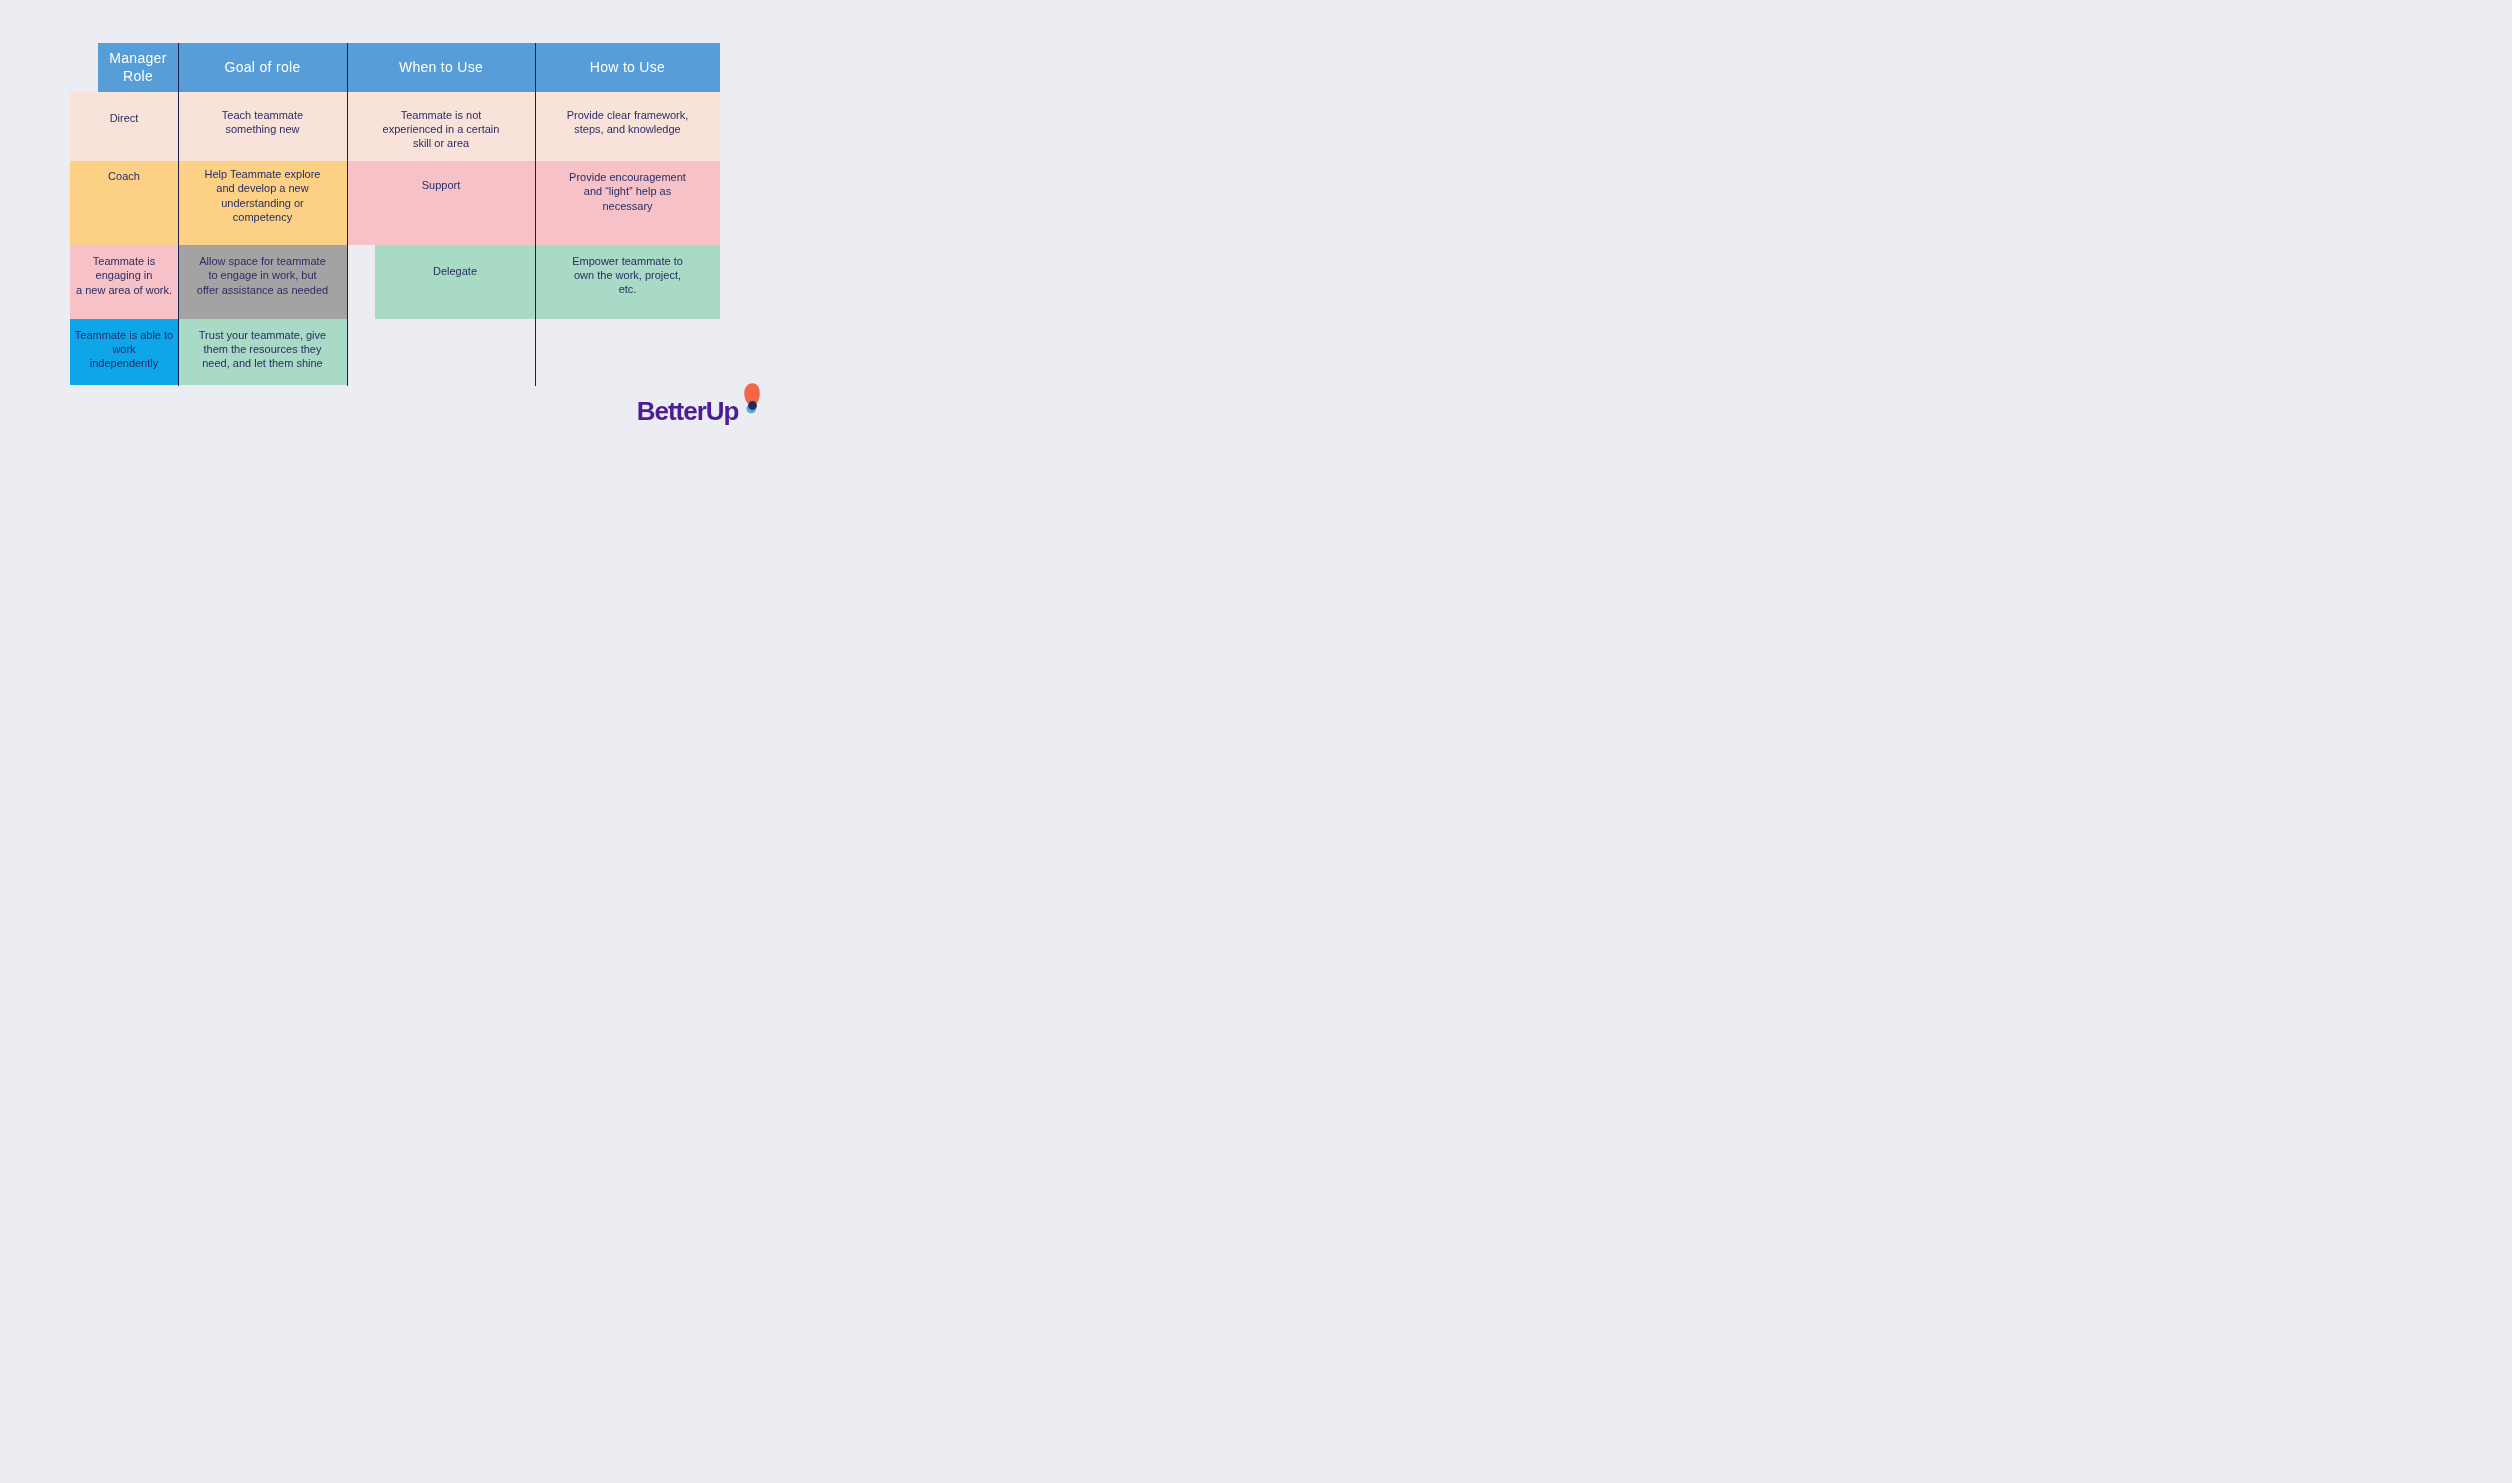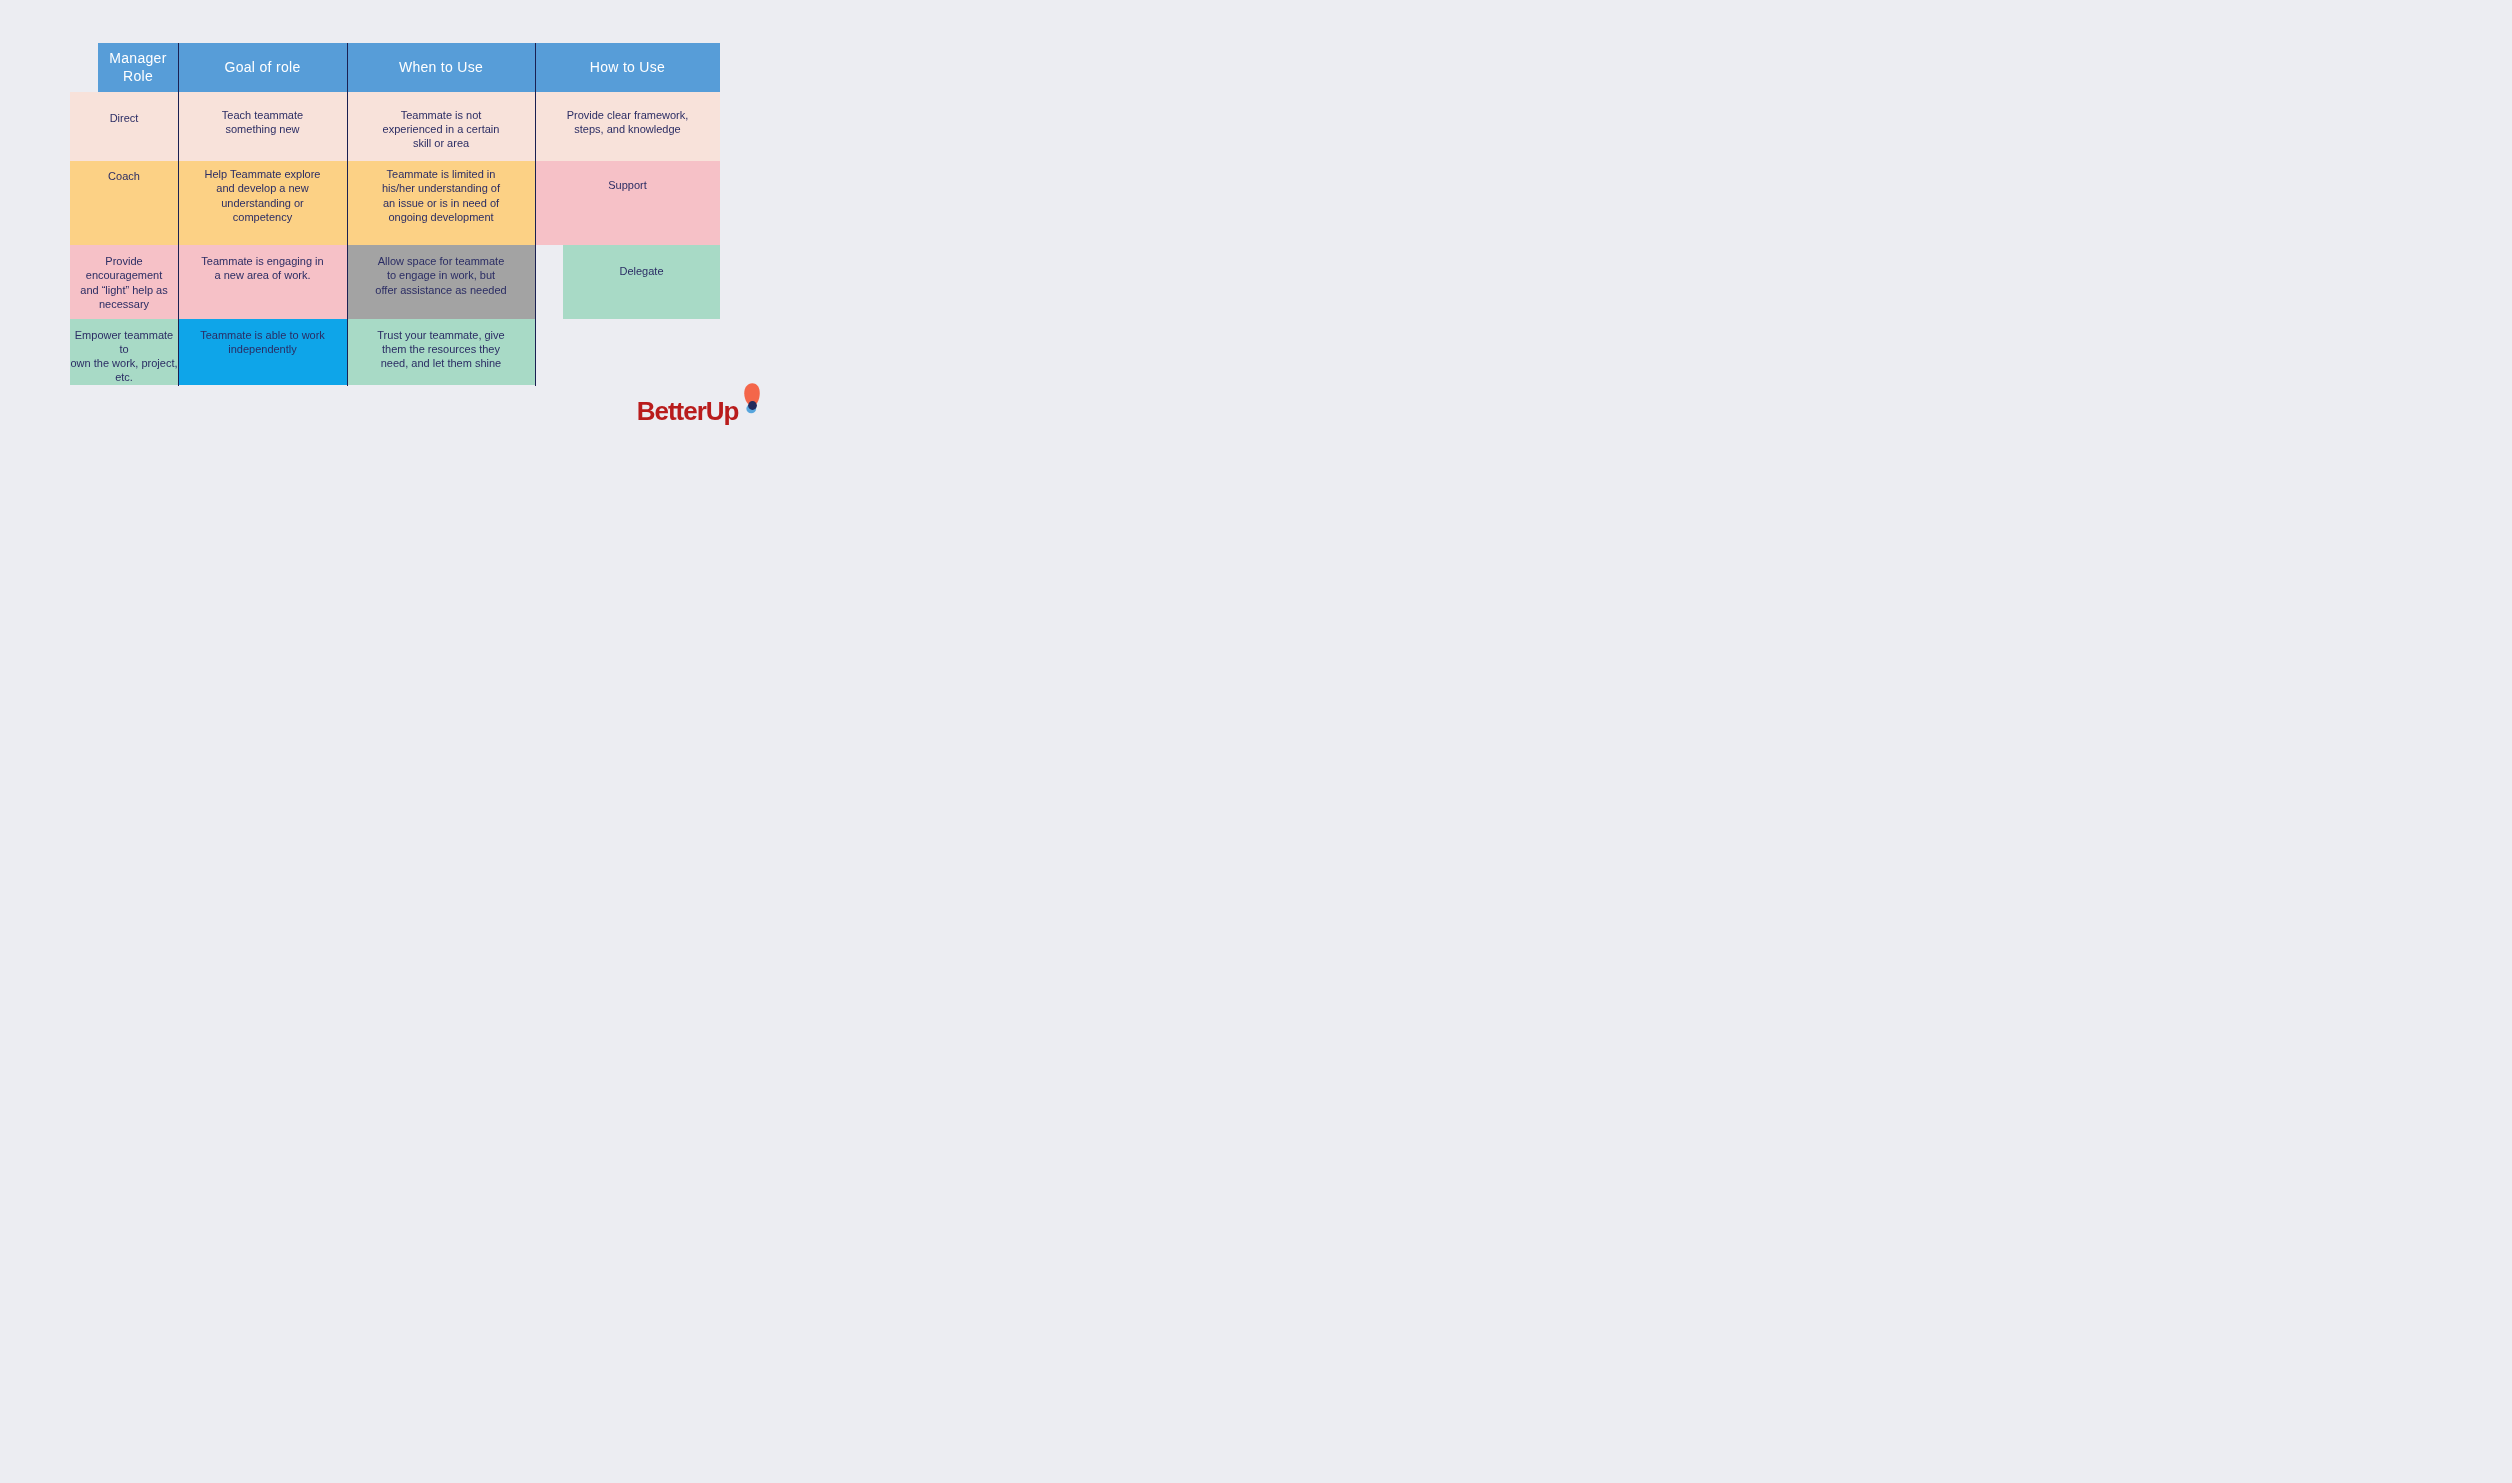--- a/index.html
+++ b/index.html
@@ -69,21 +69,21 @@
     display: flex;
     align-items: flex-start;
     gap: 3.5px;
   }
   .logo-text {
     margin-top: 15px;
     font-size: 26px;
     font-weight: bold;
     letter-spacing: -1px;
     line-height: 1;
-    color: #b91c1c;
+    color: #4c1d95;
   }
   .logo-mark {
     width: 20px;
     height: 31px;
     display: block;
   }
 </style>
 </head>
 <body>
 
@@ -104,24 +104,20 @@
 experienced in a certain
 skill or area</div>
     <div class="cell pt-body-r1" style="background-color: rgb(248, 226, 218);">Provide clear framework,
 steps, and knowledge</div>
 
     <div class="cell pt-role-r2" style="background-color: rgb(252, 209, 133);">Coach</div>
     <div class="cell pt-body-r2" style="background-color: rgb(252, 209, 133);">Help Teammate explore
 and develop a new
 understanding or
 competency</div>
-    <div class="cell pt-body-r2" style="background-color: rgb(252, 209, 133);">Teammate is limited in
-his/her understanding of
-an issue or is in need of
-ongoing development</div>
 
     <div class="cell pt-role-r3" style="background-color: rgb(246, 193, 199);">Support</div>
     <div class="cell pt-body-r3" style="background-color: rgb(246, 193, 199);">Provide encouragement
 and “light” help as
 necessary</div>
     <div class="cell pt-body-r3" style="background-color: rgb(246, 193, 199);">Teammate is engaging in
 a new area of work.</div>
     <div class="cell pt-body-r3" style="background-color: #a3a3a3;">Allow space for teammate
 to engage in work, but
 offer assistance as needed</div>

